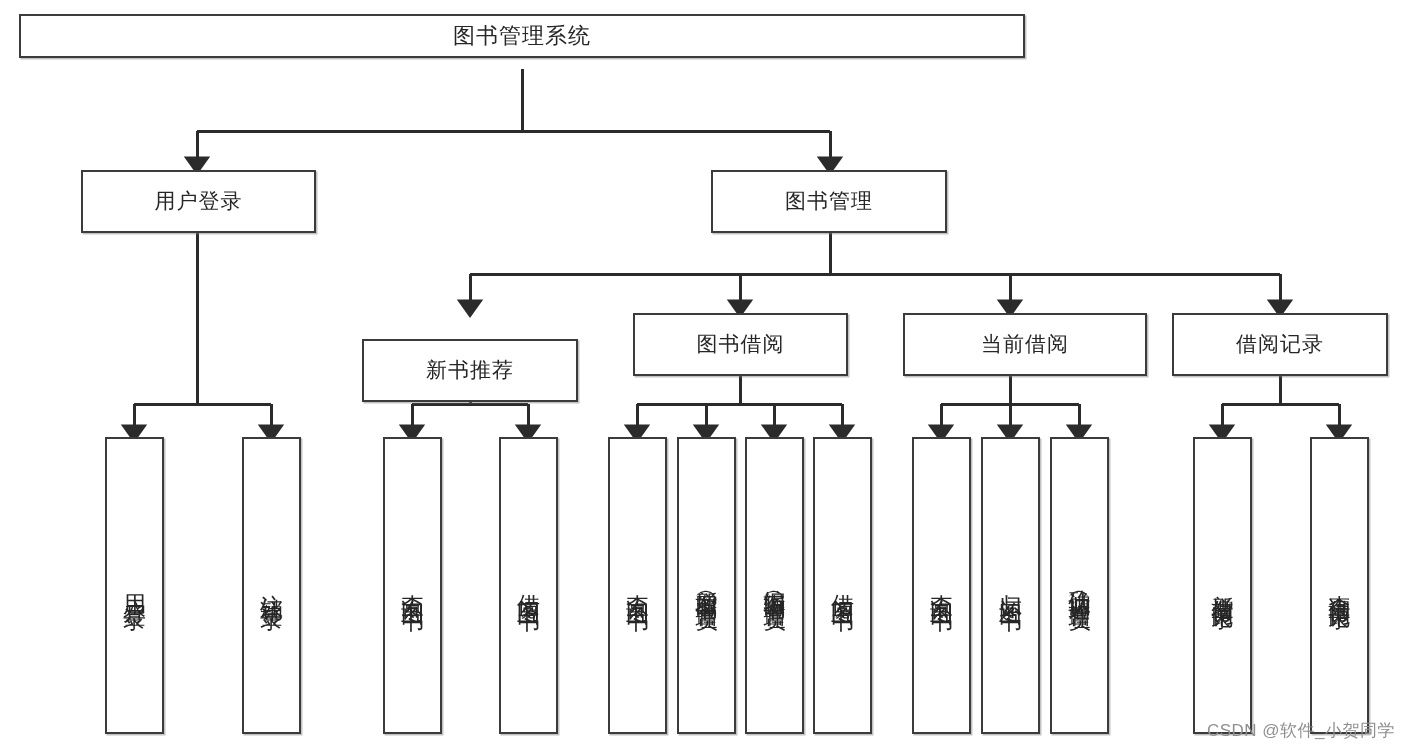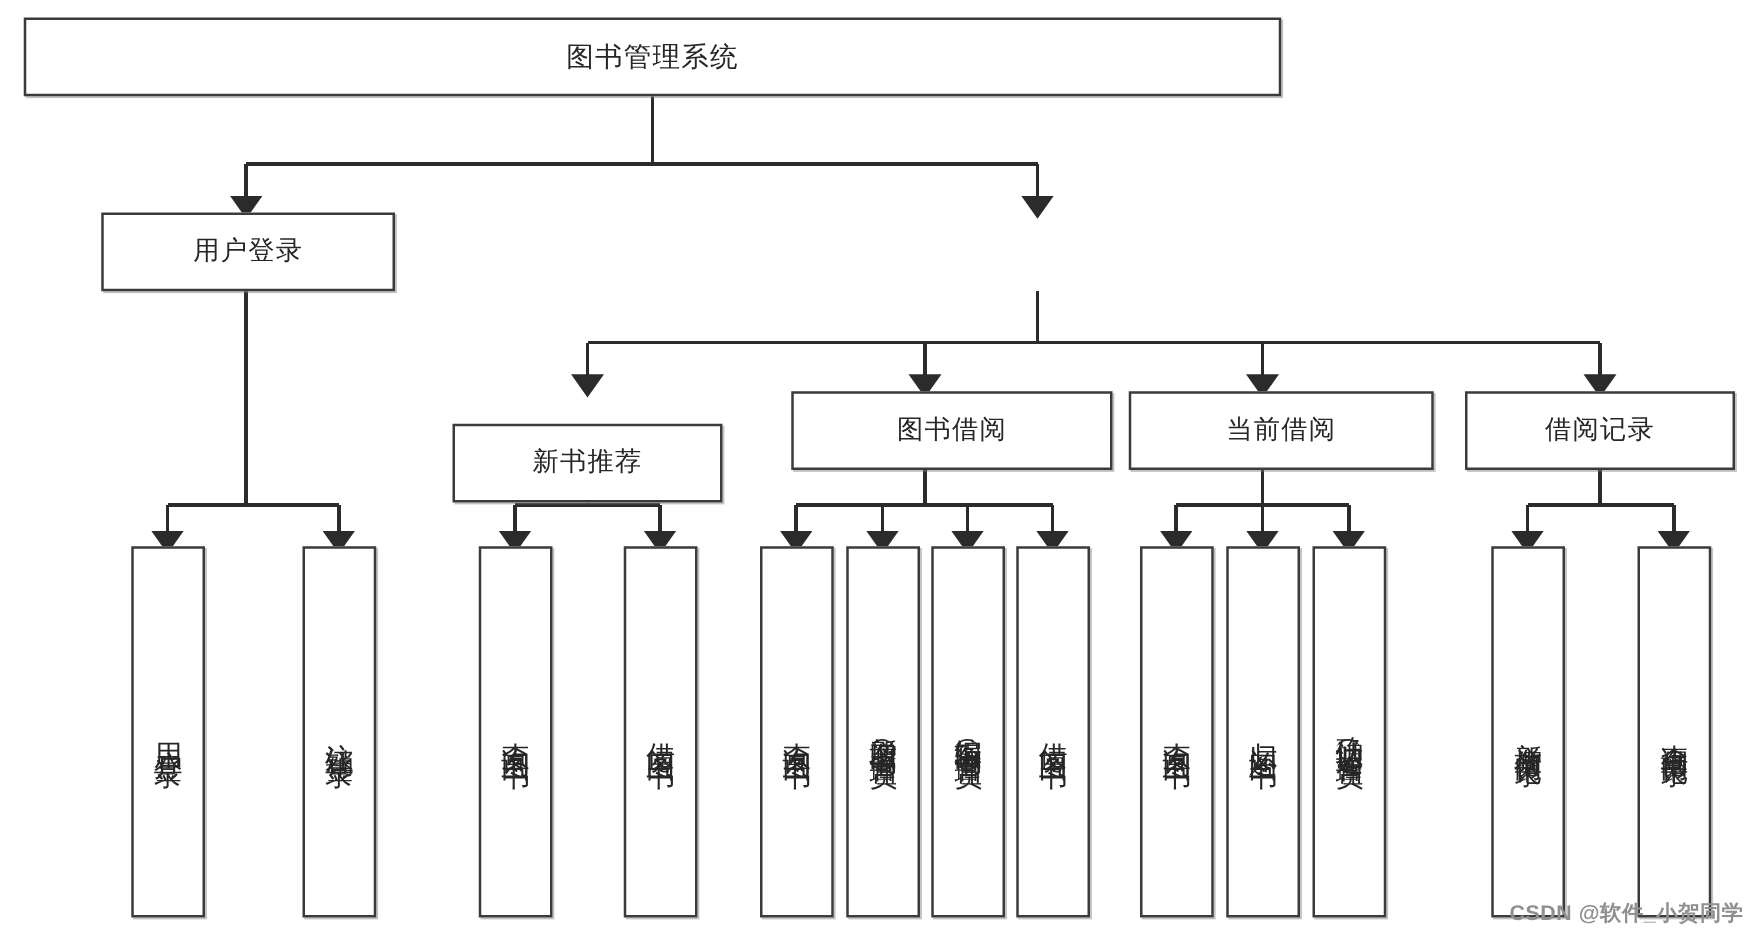--- a/index.html
+++ b/index.html
@@ -49,21 +49,20 @@
   }
 
   #watermark{
     position:absolute;
     right:10px;
     bottom:5px;
     font-size:17px;
     color:#8f8f8f;
     white-space:nowrap;
     letter-spacing:0.5px;
-    font-weight:bold;
   }
 </style>
 </head>
 <body>
 
 <div id="canvas">
 
   <svg id="wires" viewBox="0 0 1405 747" xmlns="http://www.w3.org/2000/svg">
     <defs>
       <marker id="arw" markerWidth="11" markerHeight="11" refX="2.2" refY="5" orient="auto" markerUnits="strokeWidth">
@@ -107,32 +106,35 @@
       <path d="M1010,404 L1010,431" marker-end="url(#arw)"></path>
       <path d="M1079,404 L1079,431" marker-end="url(#arw)"></path>
 
       <path d="M1280,376 L1280,404"></path>
       <path d="M1222,404 L1339,404"></path>
       <path d="M1222,404 L1222,431" marker-end="url(#arw)"></path>
       <path d="M1339,404 L1339,431" marker-end="url(#arw)"></path>
     </g>
   </svg>
 
-  <div class="node root" style="left:19px;top:14px;width:1006px;height:63px;justify-content:center;">
+  <div class="node root" style="left:19px;top:14px;width:1006px;height:44px;justify-content:center;">
     <span class="lbl">图书管理系统</span>
   </div>
 
   <div class="node" style="left:81px;top:170px;width:235px;height:63px;">
     <span class="lbl">用户登录</span>
   </div>
+  <div class="node" style="left:711px;top:170px;width:236px;height:63px;">
+    <span class="lbl">图书管理</span>
+  </div>
 
   <div class="node" style="left:362px;top:313px;width:216px;height:63px;margin-top:26px;">
     <span class="lbl">新书推荐</span>
   </div>
-  <div class="node" style="left:633px;top:313px;width:257px;height:63px;">
+  <div class="node" style="left:633px;top:313px;width:215px;height:63px;">
     <span class="lbl">图书借阅</span>
   </div>
   <div class="node" style="left:903px;top:313px;width:244px;height:63px;">
     <span class="lbl">当前借阅</span>
   </div>
   <div class="node" style="left:1172px;top:313px;width:216px;height:63px;">
     <span class="lbl">借阅记录</span>
   </div>
 
   <div class="node leaf" style="left:105px;top:437px;width:59px;height:297px;">

